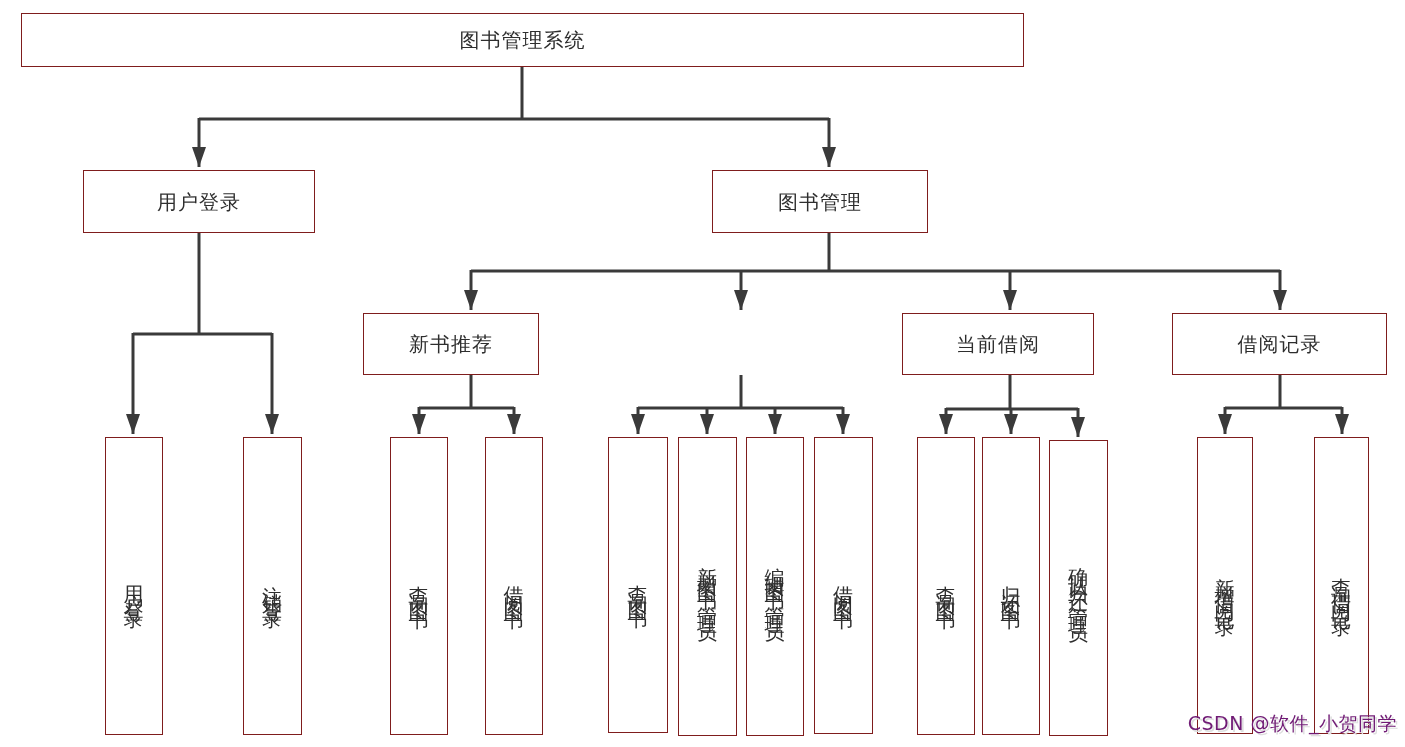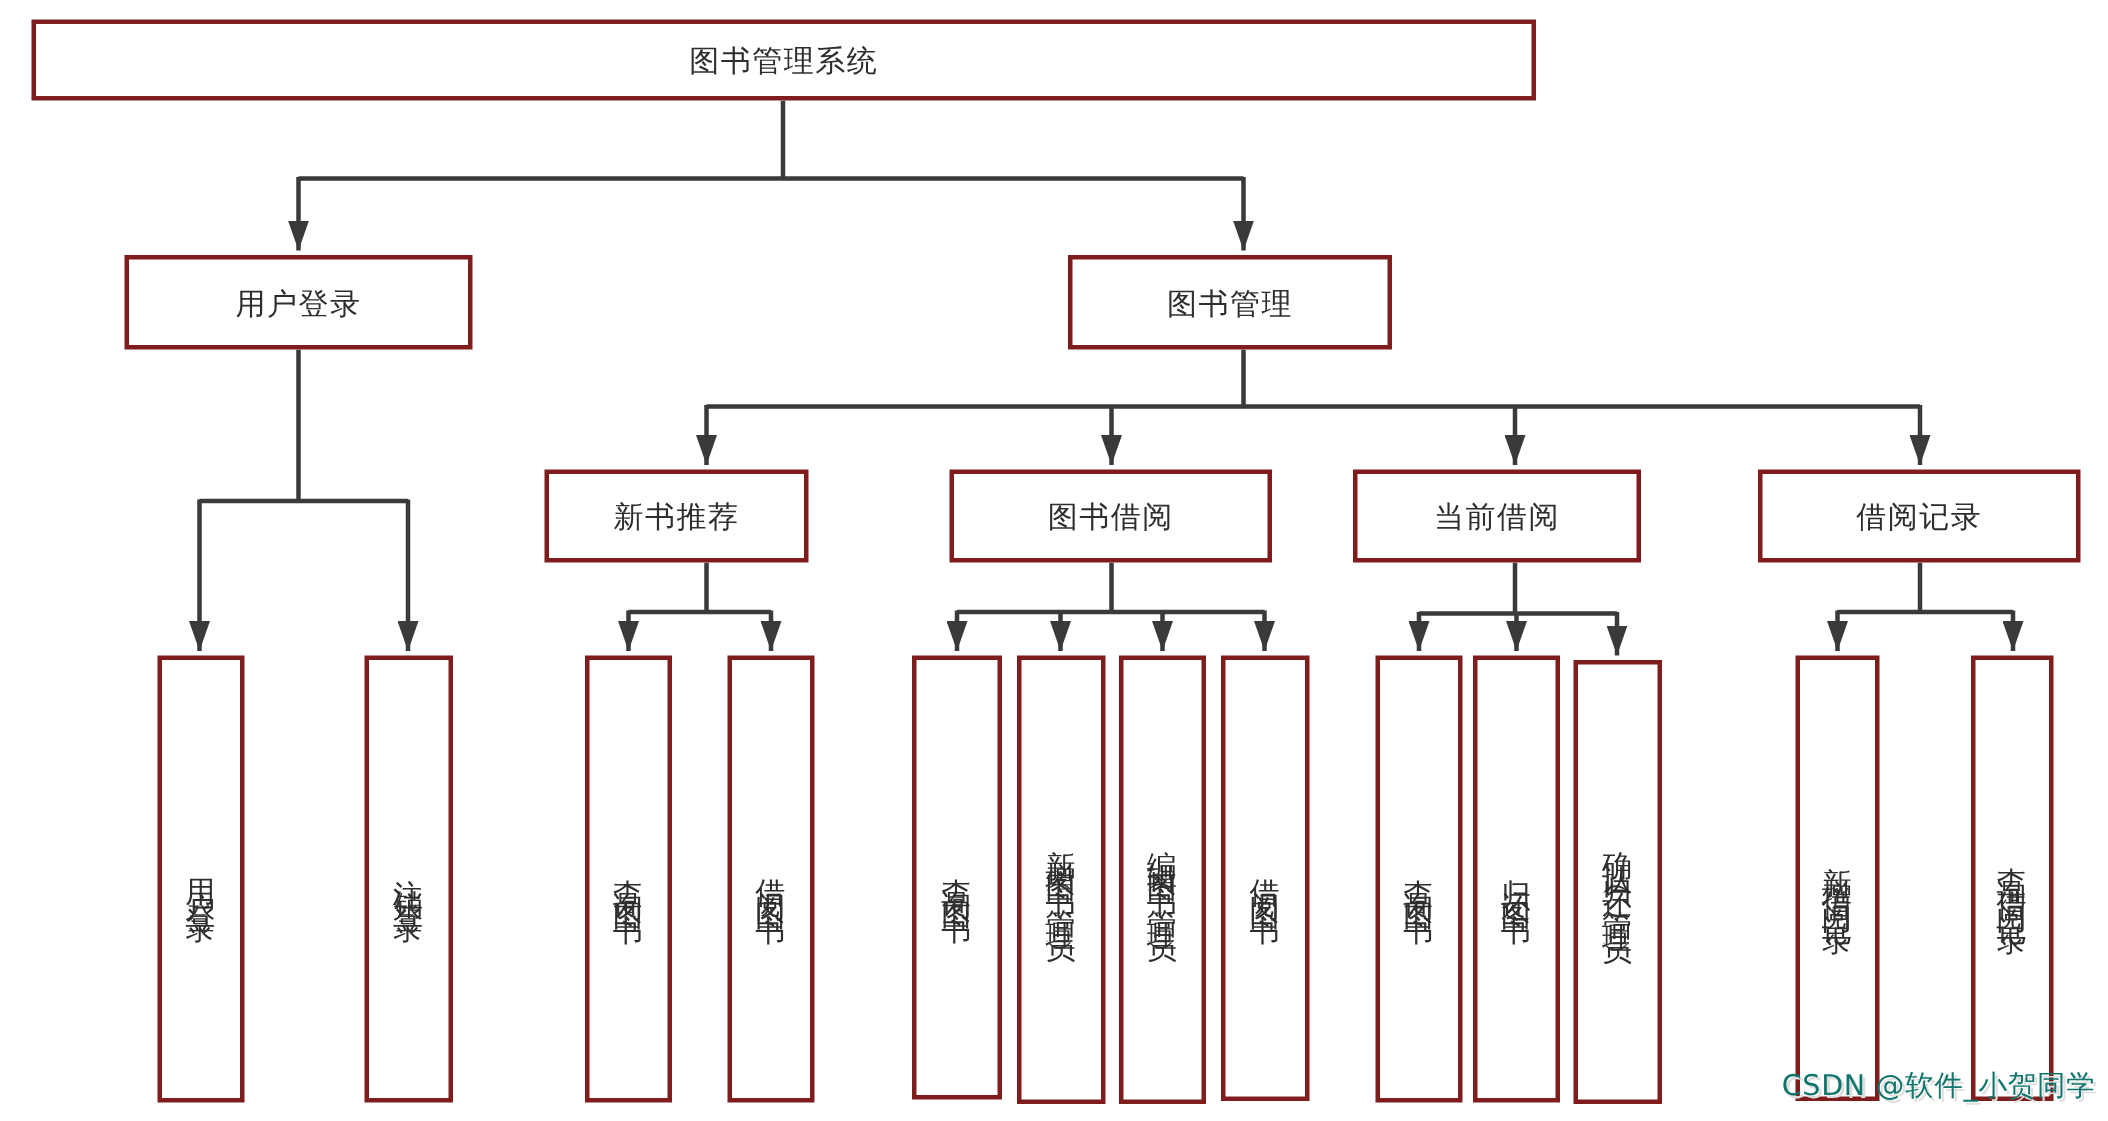--- a/index.html
+++ b/index.html
@@ -14,21 +14,21 @@
   .connectors {
     position: absolute;
     left: 0; top: 0;
     width: 1405px; height: 747px;
     pointer-events: none;
   }
   .node {
     position: absolute;
     box-sizing: border-box;
     background: #ffffff;
-    border: 3px solid #7f1d1d;
+    border: 1px solid #7f1d1d;
     display: flex;
     align-items: center;
     justify-content: center;
     color: #2e2e2e;
     font-size: 20px;
     line-height: 1.2;
     z-index: 2;
   }
   .node.h span {
     letter-spacing: 1px;
@@ -39,21 +39,21 @@
     text-orientation: mixed;
     letter-spacing: 8px;
     line-height: 1;
   }
   .watermark {
     position: absolute;
     right: 8px;
     bottom: 10px;
     z-index: 3;
     font-size: 19px;
-    color: #0f766e;
+    color: #701a75;
     letter-spacing: 0.5px;
     text-shadow: 2px 2px 0 #dedede;
     white-space: nowrap;
   }
 </style>
 </head>
 <body>
 
 <div class="stage">
 
@@ -107,23 +107,20 @@
   <div class="node h" style="left:83px;top:170px;width:232px;height:63px">
     <span>用户登录</span>
   </div>
   <div class="node h" style="left:712px;top:170px;width:216px;height:63px">
     <span>图书管理</span>
   </div>
 
   <div class="node h" style="left:363px;top:313px;width:176px;height:62px">
     <span>新书推荐</span>
   </div>
-  <div class="node h" style="left:633px;top:313px;width:215px;height:62px">
-    <span>图书借阅</span>
-  </div>
   <div class="node h" style="left:902px;top:313px;width:192px;height:62px">
     <span>当前借阅</span>
   </div>
   <div class="node h" style="left:1172px;top:313px;width:215px;height:62px">
     <span>借阅记录</span>
   </div>
 
   <div class="node v" style="left:105px;top:437px;width:58px;height:298px">
     <span>用户登录</span>
   </div>

